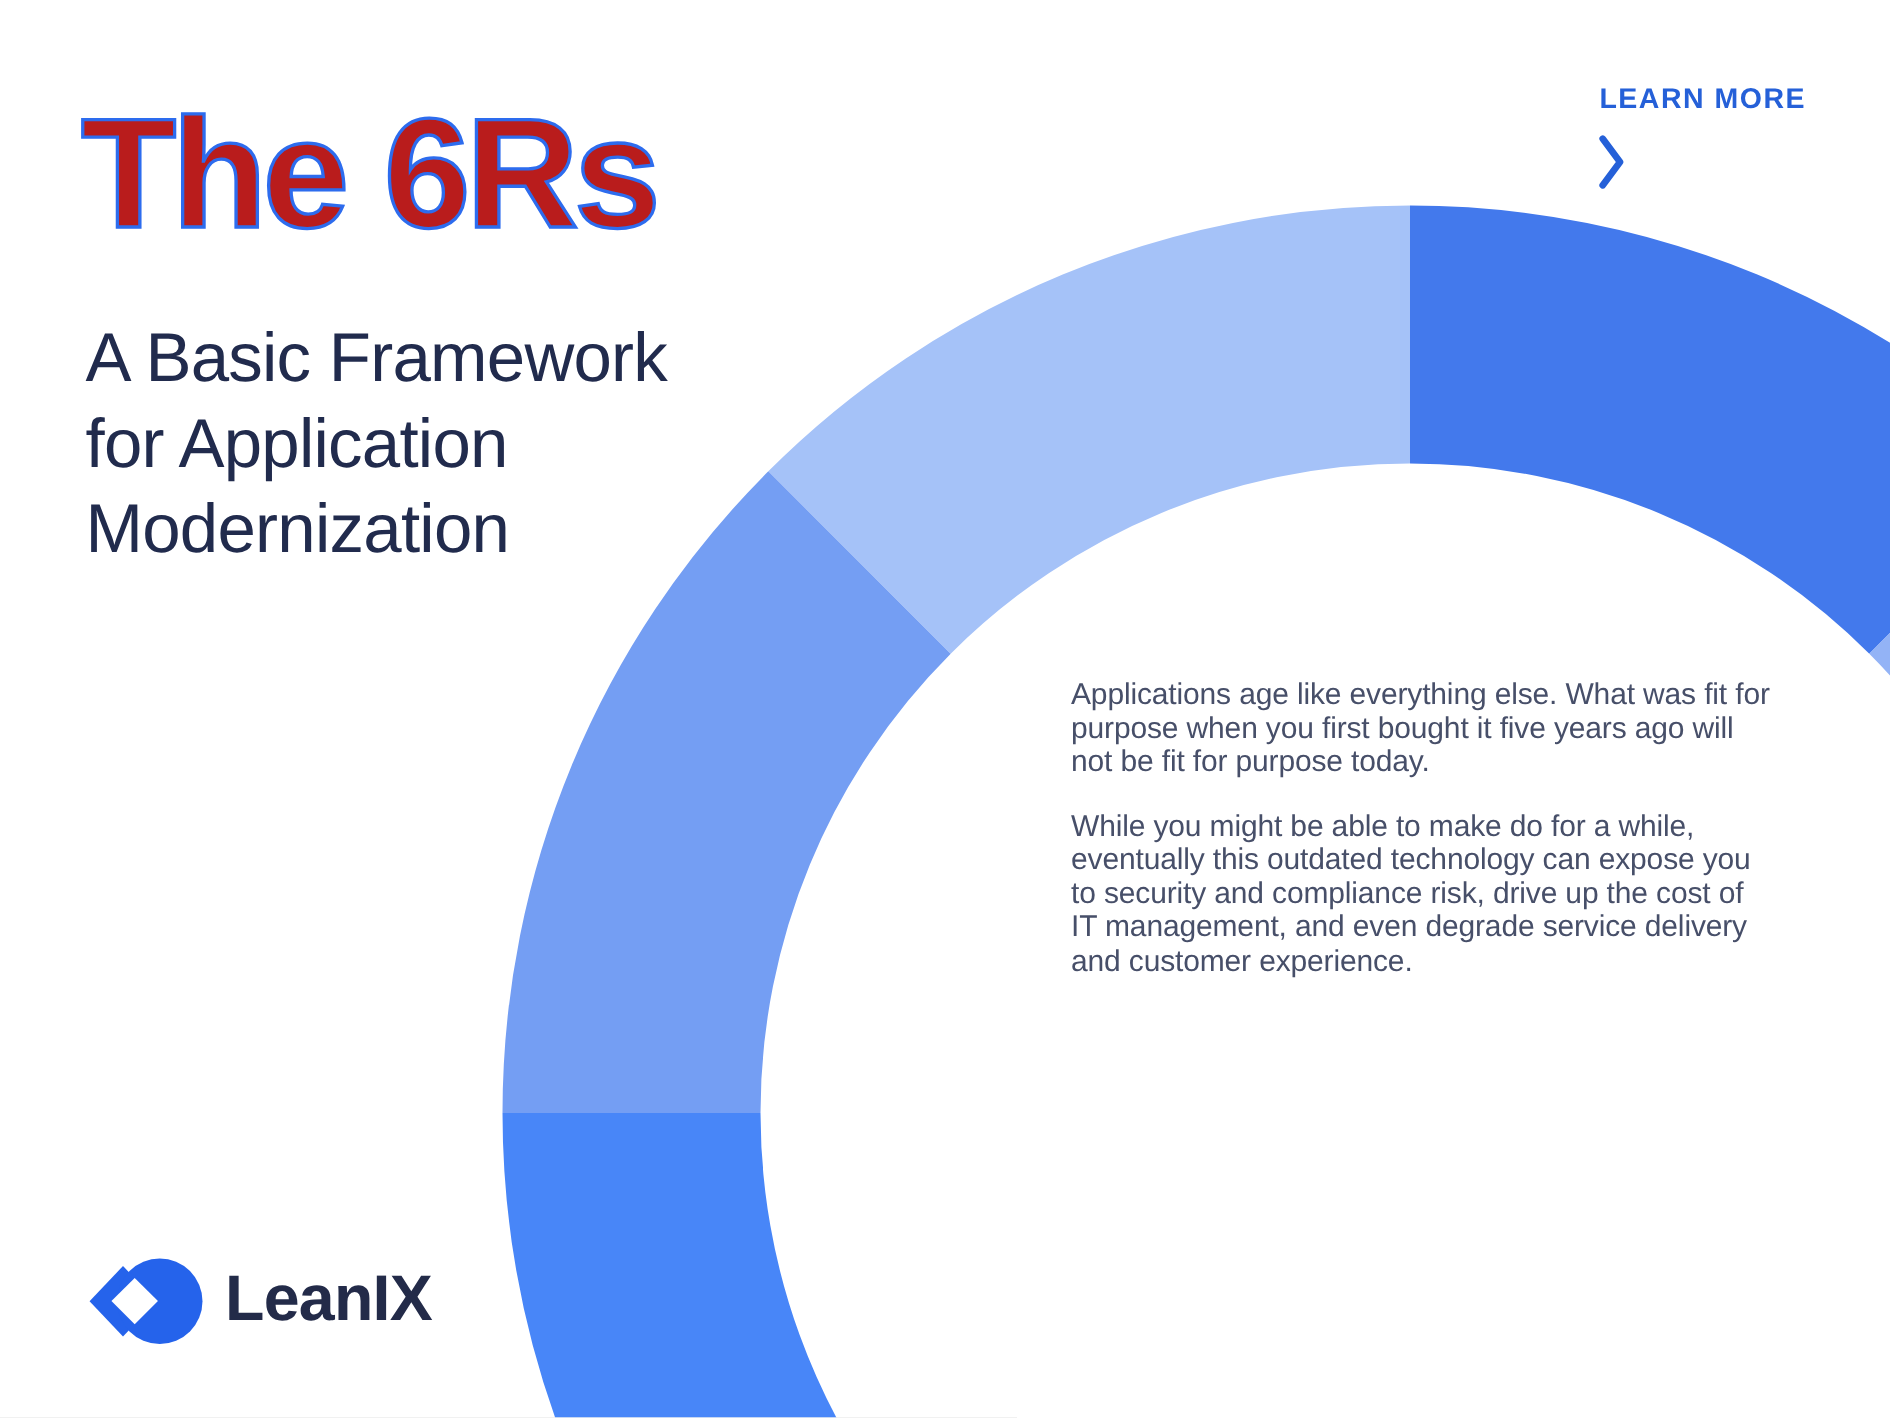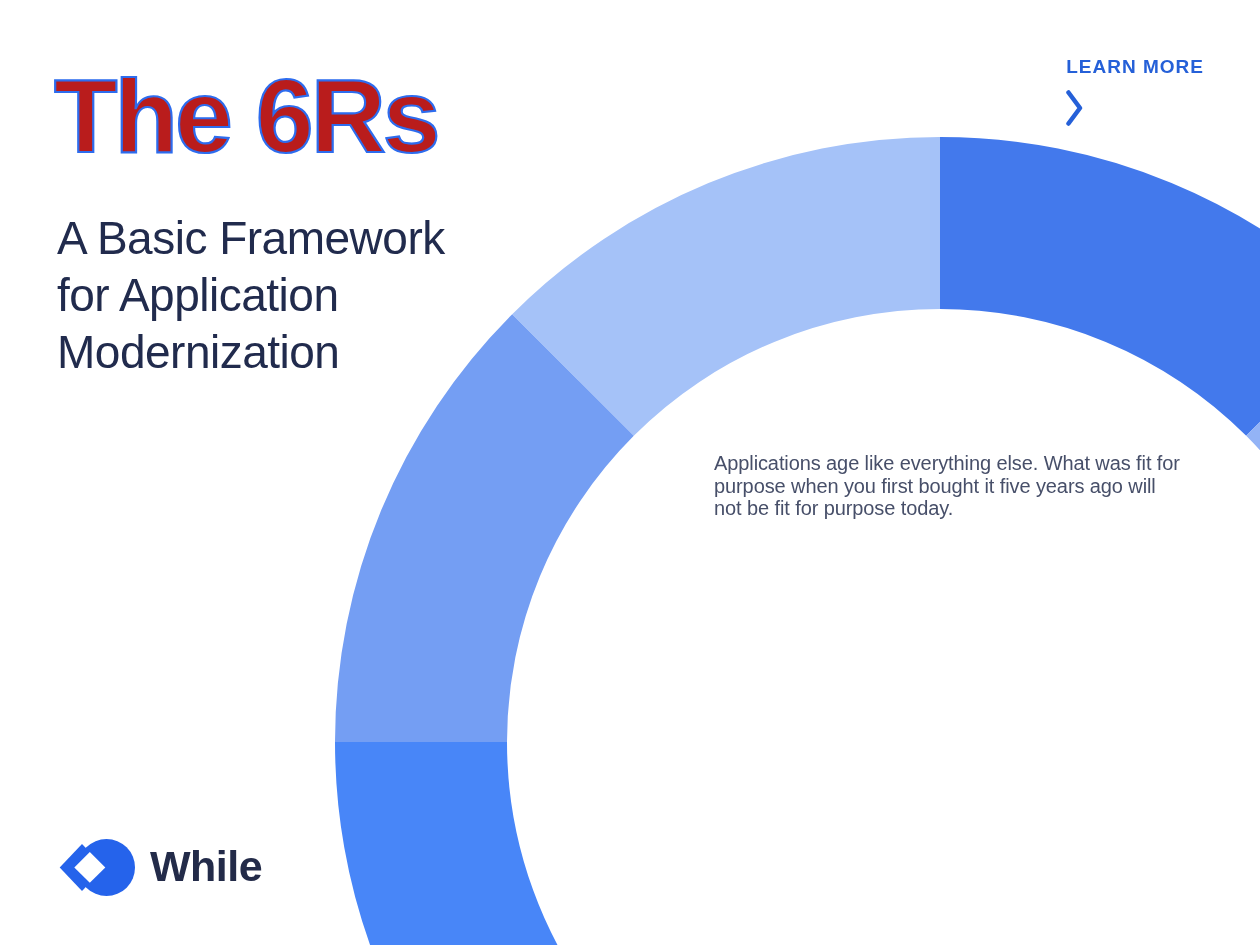--- a/index.html
+++ b/index.html
@@ -122,24 +122,25 @@
   <h1 class="hero-title">The 6Rs</h1>
 
   <div class="hero-subtitle">
     <div>A Basic Framework</div>
     <div>for Application</div>
     <div>Modernization</div>
   </div>
 
   <main class="body-col">
     <p>Applications age like everything else. What was fit for purpose when you first bought it five years ago will not be fit for purpose today.</p>
+    <p>While you might be able to make do for a while, eventually this outdated technology can expose you to security and compliance risk, drive up the cost of IT management, and even degrade service delivery and customer experience.</p>
   </main>
 
   <footer class="logo-row">
     <svg width="78" height="60" viewBox="0 0 78 60" aria-hidden="true">
       <polygon points="0.7,29.5 23,6 45.5,29.5 23,53" fill="#2563EB"></polygon>
       <circle cx="47.5" cy="29.5" r="28.5" fill="#2563EB"></circle>
       <polygon points="15.3,29.4 30.8,14 46.3,29.4 30.8,44.8" fill="#ffffff"></polygon>
     </svg>
-    <span class="logo-text">While</span>
+    <span class="logo-text">LeanIX</span>
   </footer>
 
 </div>
 
 </body></html>

